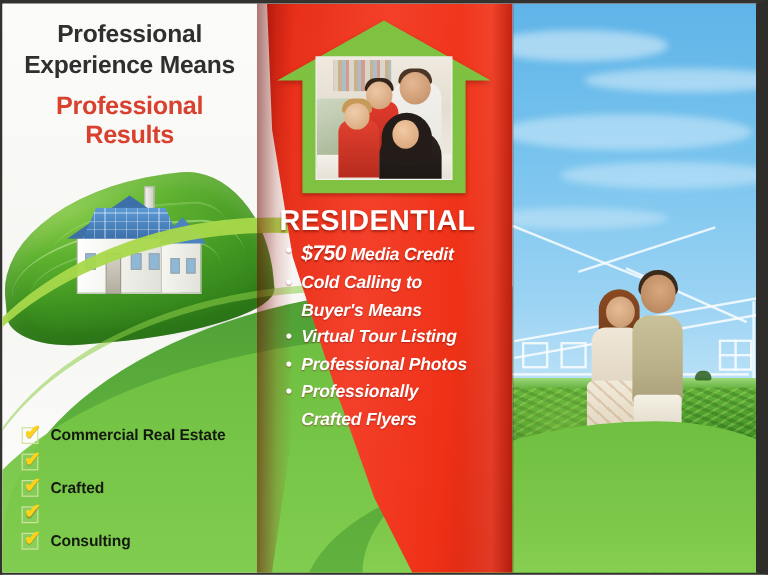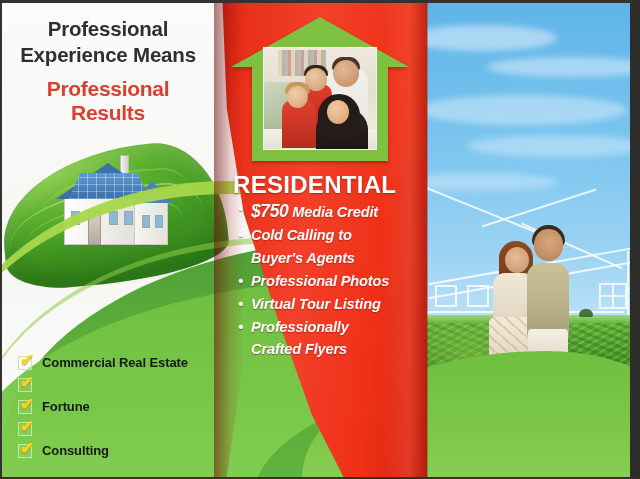--- a/index.html
+++ b/index.html
@@ -424,21 +424,21 @@
       </div>
       <div class="check-row">
         <span class="check-box">
             <span class="tick">✔</span>
           </span>
       </div>
       <div class="check-row">
         <span class="check-box">
             <span class="tick">✔</span>
           </span>
-        <span class="check-label">Fortune</span>
+        <span class="check-label">Crafted</span>
       </div>
       <div class="check-row">
         <span class="check-box">
             <span class="tick">✔</span>
           </span>
       </div>
       <div class="check-row">
         <span class="check-box">
             <span class="tick">✔</span>
           </span>
@@ -520,21 +520,21 @@
         <div class="mom-hair"></div>
         <div class="mom-face"></div>
       </div>
     </div>
 
     <div class="res-title">RESIDENTIAL</div>
 
     <ul class="res-list">
       <li><span class="amount">$750</span> <span>Media Credit</span></li>
       <li><span>Cold Calling to</span></li>
-      <li class="nobullet"><span>Buyer's Agents</span></li>
+      <li class="nobullet"><span>Buyer's Means</span></li>
+      <li><span>Virtual Tour Listing</span></li>
       <li><span>Professional Photos</span></li>
-      <li><span>Virtual Tour Listing</span></li>
       <li><span>Professionally</span></li>
       <li class="nobullet"><span>Crafted Flyers</span></li>
     </ul>
 
   </div>
 </div>
 
 </body></html>

